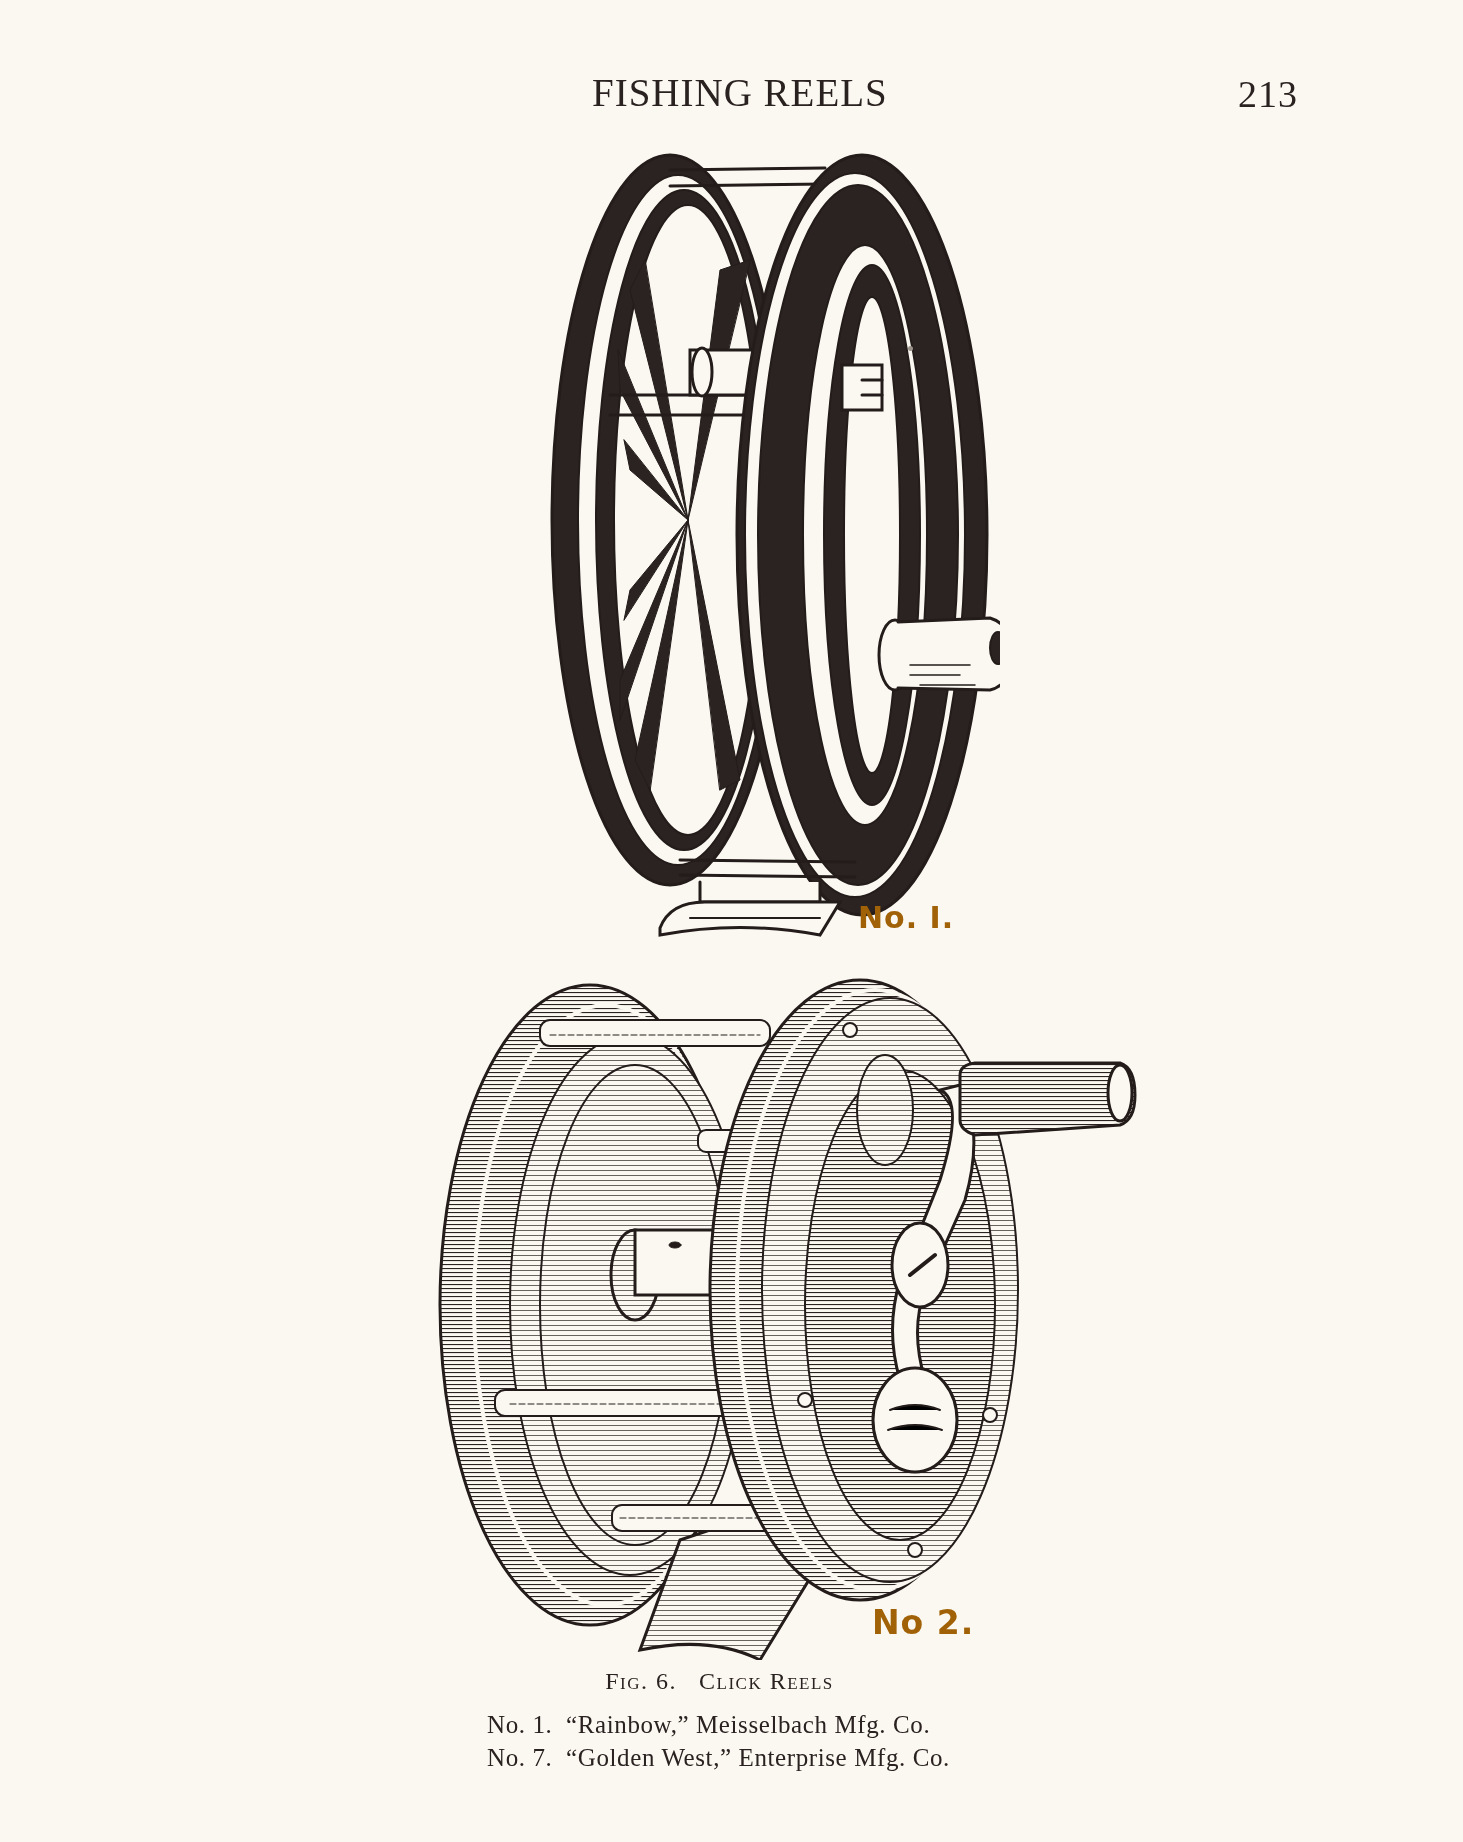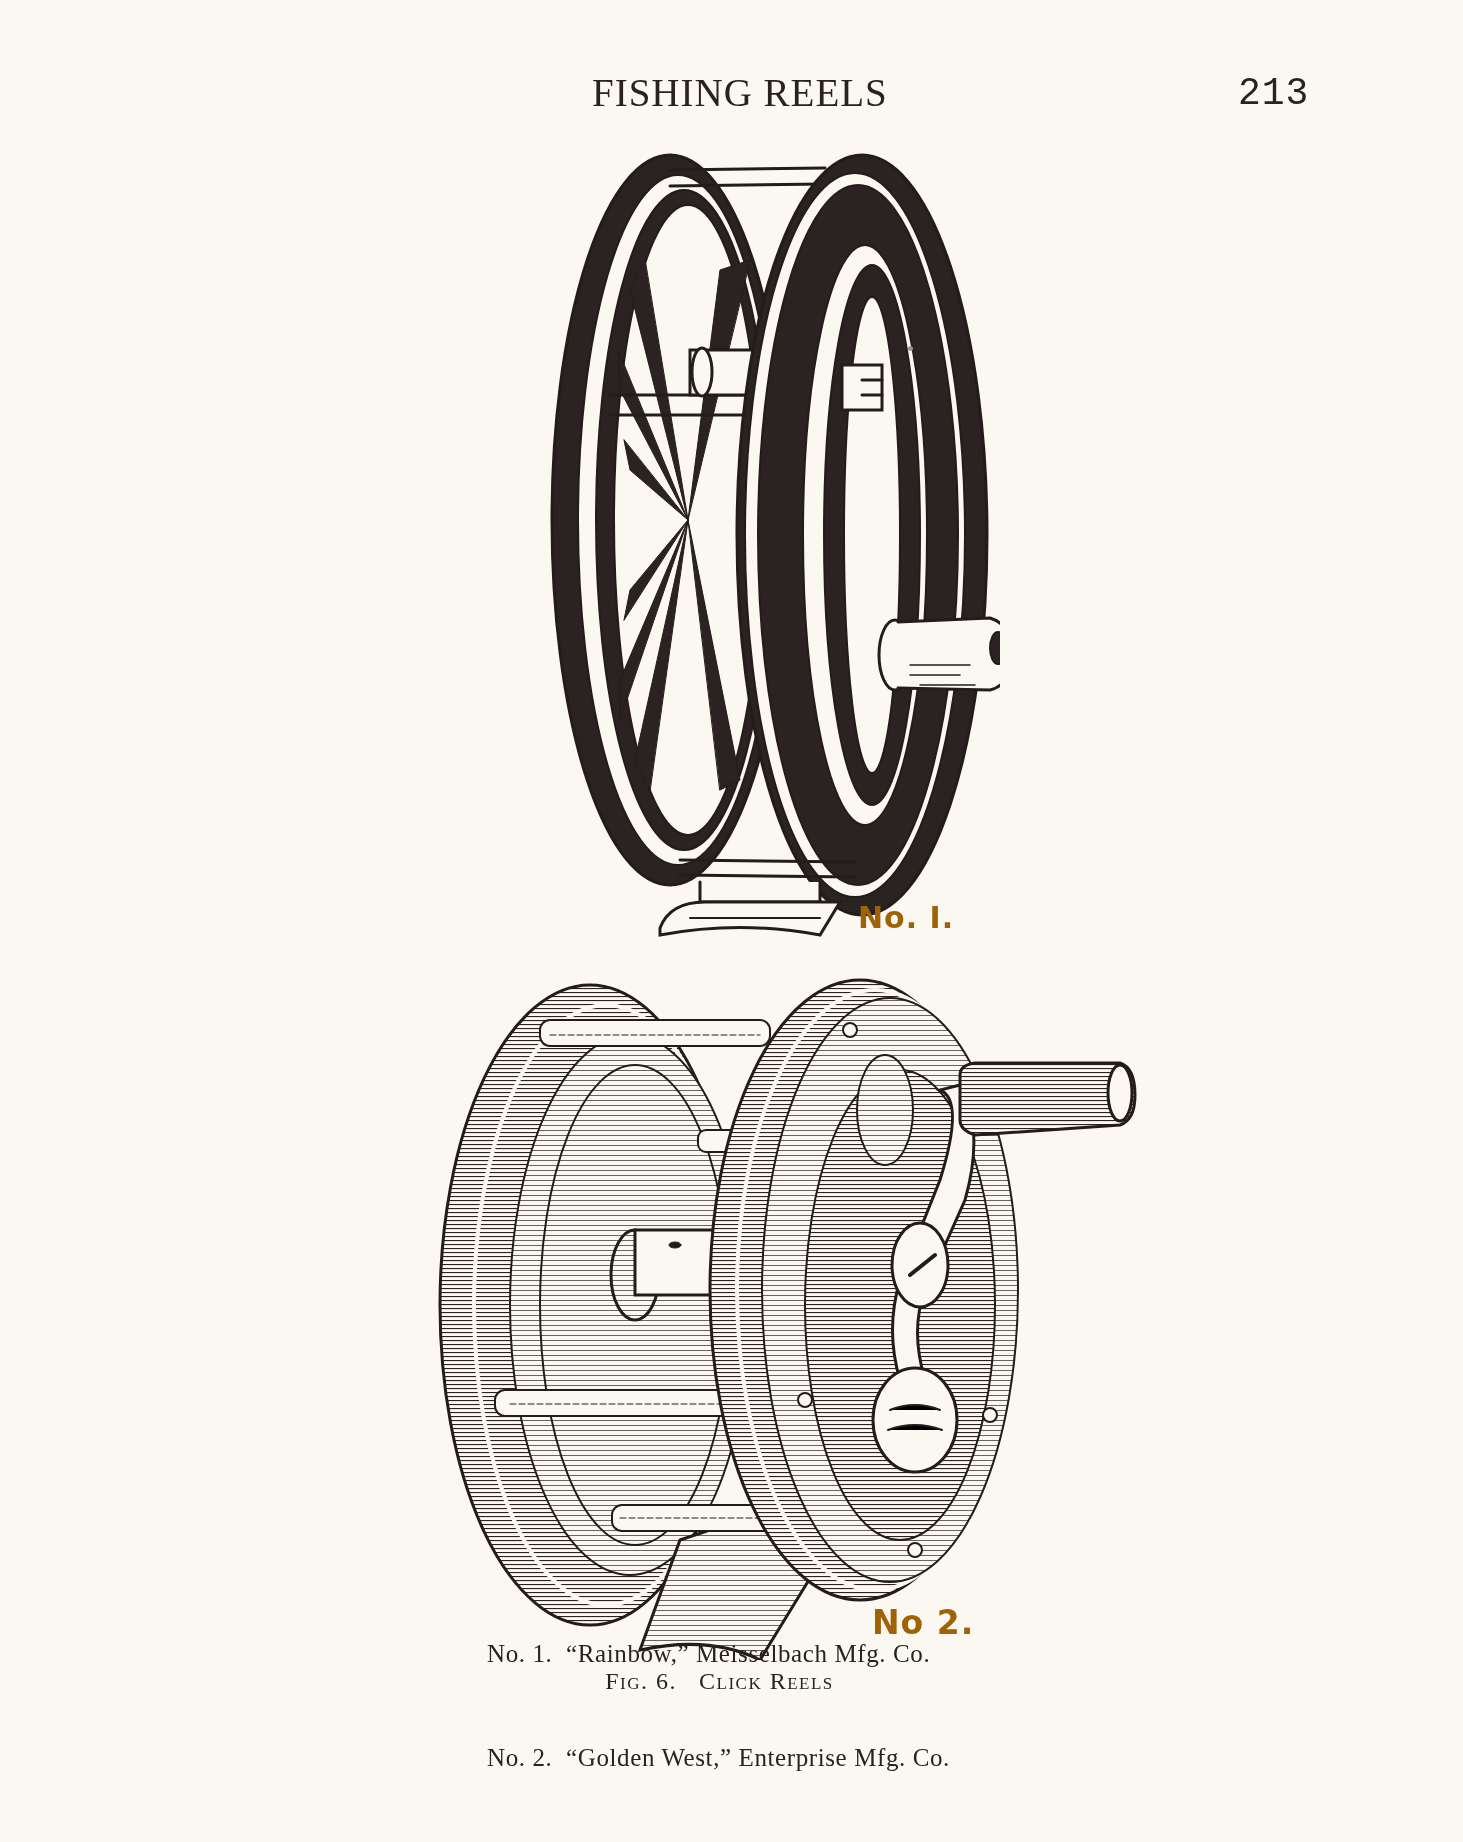--- a/index.html
+++ b/index.html
@@ -8,39 +8,39 @@
       background: #fbf8f1;
       font-family: "Liberation Serif", "DejaVu Serif", serif;
       color: #2a2220;
     }
     .running-head {
       position: absolute; top: 70px; left: 592px; width: 360px;
       font-size: 39px; letter-spacing: 1px; white-space: nowrap;
     }
     .page-number {
       position: absolute; top: 72px; left: 1238px;
-      font-size: 38px; letter-spacing: 1px; font-family: Liberation Mono, monospace;
+      font-size: 38px; letter-spacing: 1px;
     }
     .figure-1 { position: absolute; left: 520px; top: 140px; width: 480px; height: 800px; }
     .figure-2 { position: absolute; left: 420px; top: 960px; width: 720px; height: 700px; }
     .fig-label {
       position: absolute; font-family: "DejaVu Sans", sans-serif; font-weight: bold;
       color: #a16207; font-size: 30px; letter-spacing: 1px;
     }
     .label-1 { left: 858px; top: 900px; }
     .label-2 { left: 872px; top: 1603px; font-size: 33px; }
     .caption {
       position: absolute; left: 0; width: 1439px; top: 1668px; text-align: center;
       font-size: 24px; letter-spacing: 1.5px; font-variant: small-caps;
     }
     .caption .gap { display: inline-block; width: 22px; }
     .credit {
       position: absolute; left: 487px; font-size: 25px; letter-spacing: 0.6px; white-space: nowrap;
     }
-    .credit-1 { top: 1640px; }
+    .credit-1 { top: 1711px; }
     .credit-2 { top: 1744px; }
     .dot { position: absolute; width: 5px; height: 5px; border-radius: 50%; background: #9a928a; }
   </style>
 </head>
 <body>
 
 <div class="running-head">FISHING REELS</div>
 <div class="page-number">213</div>
 
 <svg class="figure-1" viewBox="0 0 480 800" xmlns="http://www.w3.org/2000/svg">
@@ -155,13 +155,13 @@
   </g>
 </svg>
 <div class="fig-label label-2">No 2.</div>
 
 <div class="dot" style="left:908px; top:346px;"></div>
 
 <div class="caption">
   <span>Fig. 6.</span><span class="gap"></span><span>Click Reels</span>
 </div>
 <div class="credit credit-1" style="white-space:pre;">No. 1.  “Rainbow,” Meisselbach Mfg. Co.</div>
-<div class="credit credit-2" style="white-space:pre;">No. 2.  “Golden West,” Enterprise Mfg. Co.</div>
+<div class="credit credit-2" style="white-space:pre;">No. 7.  “Golden West,” Enterprise Mfg. Co.</div>
 
 </body></html>

